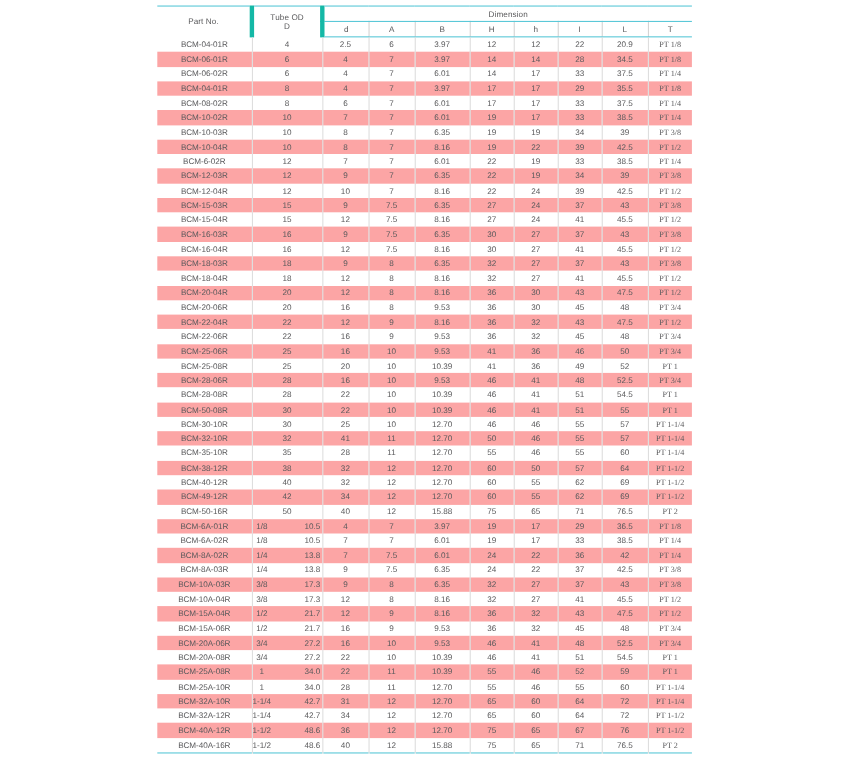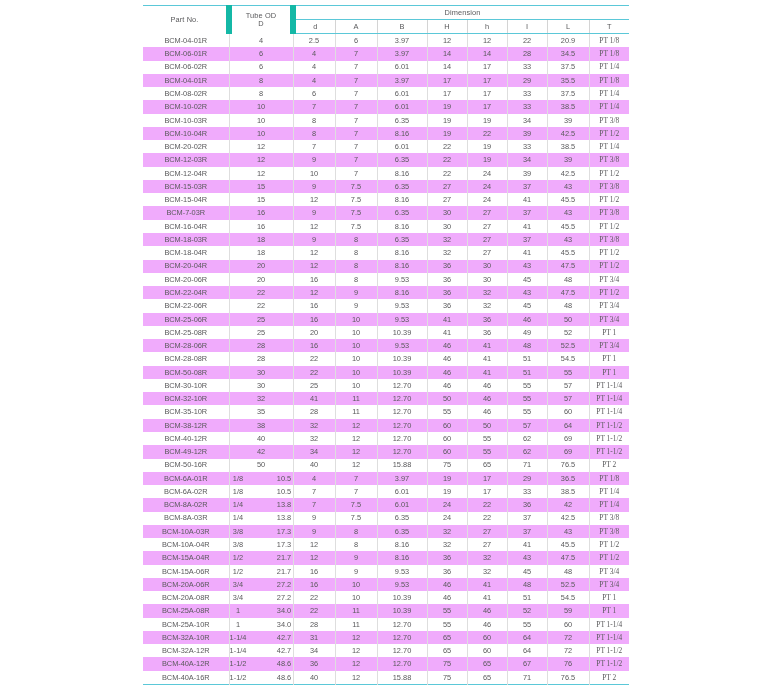--- a/index.html
+++ b/index.html
@@ -56,41 +56,41 @@
 
   
   .hdr th {
     color: #5ec4d6;
     font-size: 7.6px;
     letter-spacing: .1px;
     background: #ffffff;
   }
   th.h-part, th.h-tube {
     height: 27px;
-    border-right: 6px solid #14b8a6;
+    border-right: 4px solid #14b8a6;
   }
   th.h-tube {
     line-height: 1.45;
   }
   th.h-dim {
     height: 13px;
     border-bottom: 1.3px solid #5bc8d8;
   }
   .hdr2 th {
     height: 13px;
     color: #5ec4d6;
     font-size: 7.6px;
     border-right: 1px solid #d4d4d4;
     border-bottom: 1.3px solid #5bc8d8;
   }
   .hdr2 th:last-child { border-right: none; }
 
   
   tbody tr { height: 13.28px; }
-  tbody tr.band { background: #f0abfc; }
+  tbody tr.band { background: #fca5a5; }
   tbody td {
     height: 13.28px;
     border-right: 1px solid #dedede;
   }
   tbody td:last-child { border-right: none; font-family: Liberation Serif, serif; }
   td.c-part {
     text-align: left;
     padding-left: 14px;
     letter-spacing: -.05px;
   }
@@ -257,21 +257,21 @@
             <td>8</td>
             <td>7</td>
             <td>8.16</td>
             <td>19</td>
             <td>22</td>
             <td>39</td>
             <td>42.5</td>
             <td>PT 1/2</td>
           </tr>
           <tr>
-            <td class="c-part">BCM-20-02R</td>
+            <td class="c-part">BCM-6-02R</td>
             <td>
               <span class="od-single">12</span>
             </td>
             <td>7</td>
             <td>7</td>
             <td>6.01</td>
             <td>22</td>
             <td>19</td>
             <td>33</td>
             <td>38.5</td>
@@ -327,21 +327,21 @@
             <td>12</td>
             <td>7.5</td>
             <td>8.16</td>
             <td>27</td>
             <td>24</td>
             <td>41</td>
             <td>45.5</td>
             <td>PT 1/2</td>
           </tr>
           <tr class="band">
-            <td class="c-part">BCM-7-03R</td>
+            <td class="c-part">BCM-16-03R</td>
             <td>
               <span class="od-single">16</span>
             </td>
             <td>9</td>
             <td>7.5</td>
             <td>6.35</td>
             <td>30</td>
             <td>27</td>
             <td>37</td>
             <td>43</td>

